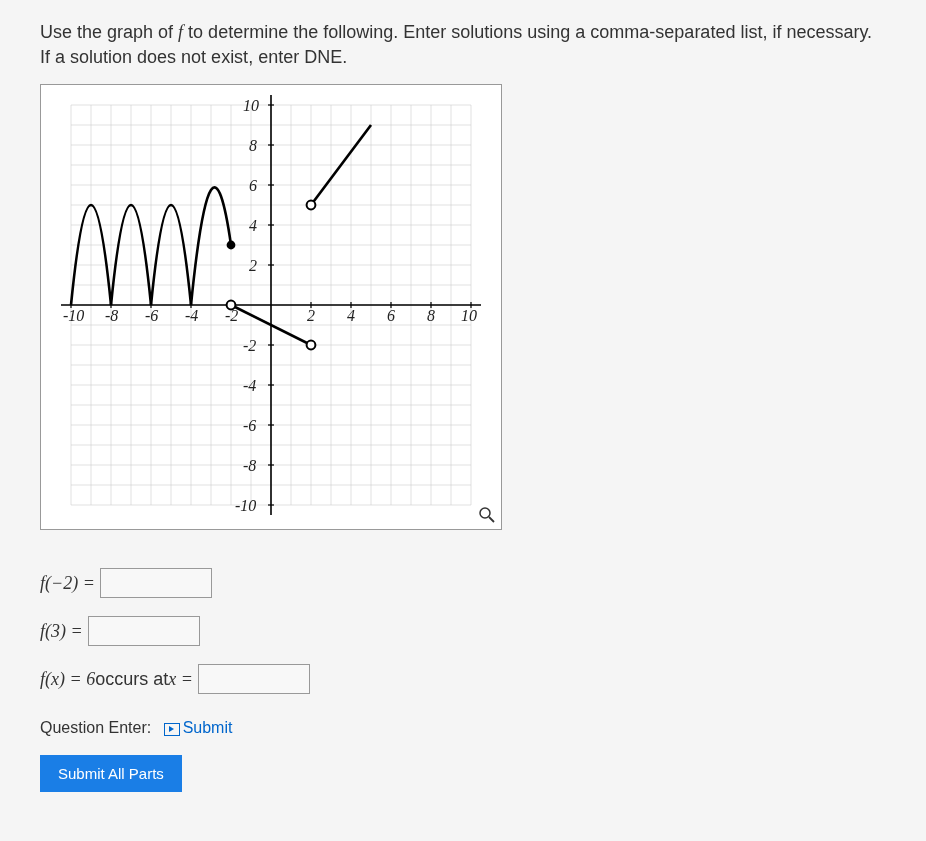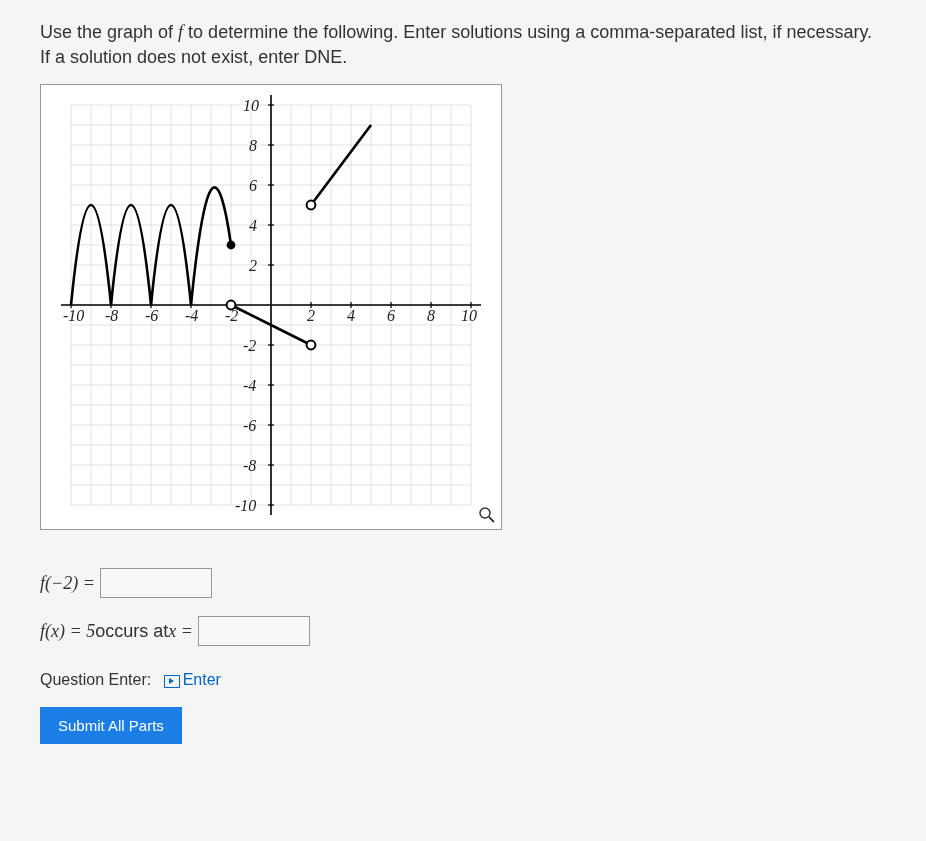--- a/index.html
+++ b/index.html
@@ -219,30 +219,34 @@
     <line x1="11" y1="11" x2="16" y2="16" stroke="#333" stroke-width="1.8"></line>
   </svg>
 </div>
 
 <div class="answers">
   <div class="answer-row">
     <span class="math">f(−2) =</span>
     <input class="answer-input" value="" style="">
   </div>
   <div class="answer-row">
-    <span class="math">f(x) = 5</span>
+    <span class="math">f(3) =</span>
+    <input class="answer-input" value="" style="">
+  </div>
+  <div class="answer-row">
+    <span class="math">f(x) = 6</span>
     <span> occurs at </span>
     <span class="math">x =</span>
     <input class="answer-input" value="" style="">
   </div>
 </div>
 
 <div class="help-row">
   <span>Question Enter:</span>
   <a class="video-link">
-    <span class="video-icon"></span><span>Enter</span>
+    <span class="video-icon"></span><span>Submit</span>
   </a>
 </div>
 
 <button class="submit-btn">Submit All Parts</button>
 
 
 
 
 </body></html>

